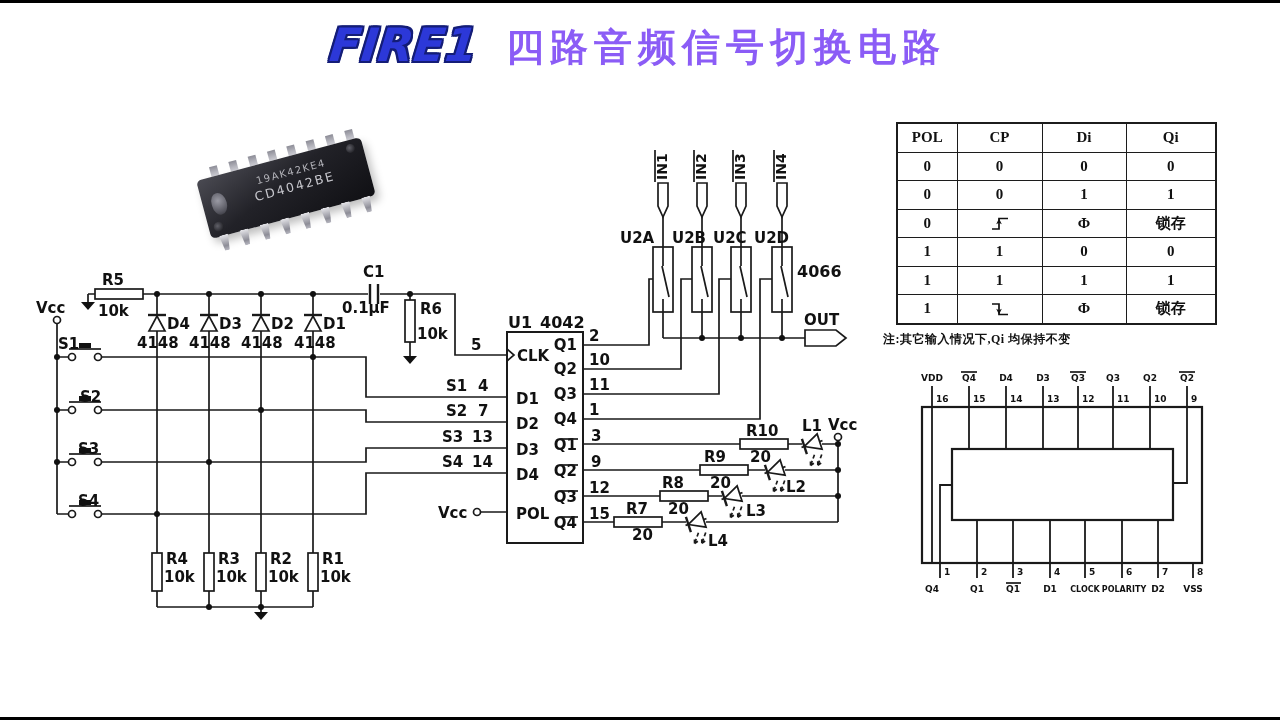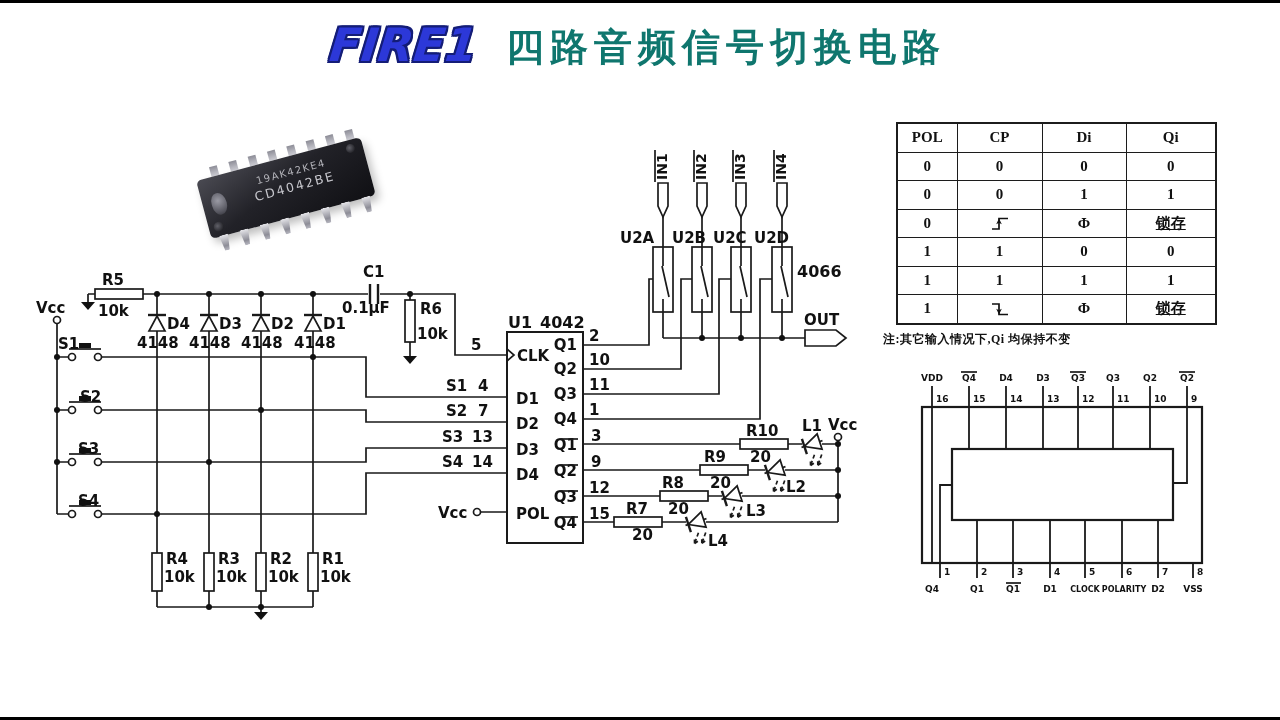--- a/index.html
+++ b/index.html
@@ -8,21 +8,21 @@
   .frame-line{position:absolute;left:0;width:1280px;height:3px;background:#000;}
   #frame-top{top:0;} #frame-bottom{bottom:0;}
 
   
   #logo{position:absolute;left:330px;top:18px;font-family:"DejaVu Sans",sans-serif;
         font-style:italic;font-weight:bold;font-size:46px;letter-spacing:0px;
         color:#2c38d8;transform:skewX(-6deg);
         text-shadow:2px 0 #141d77,-2px 0 #141d77,0 2px #141d77,0 -2px #141d77,
                     2px 2px #141d77,-2px -2px #141d77,2px -2px #141d77,-2px 2px #141d77;}
   #title{position:absolute;left:506px;top:22px;font-size:38px;font-weight:bold;
-         letter-spacing:6px;color:#0f766e;white-space:nowrap;}
+         letter-spacing:6px;color:#8b5cf6;white-space:nowrap;}
 
   
   #chip-photo{position:absolute;left:193px;top:118px;width:195px;height:152px;}
   #chip-rot{position:absolute;left:8px;top:40px;width:170px;height:60px;transform:rotate(-15deg);}
   #chip-body{position:absolute;inset:0;background:linear-gradient(155deg,#4a4a52 0%,#222228 45%,#101014 100%);
              border-radius:5px;box-shadow:3px 6px 8px rgba(0,0,0,0.25);}
   .chip-pin-b{position:absolute;bottom:-15px;width:9px;height:16px;
               background:linear-gradient(180deg,#e6e6ea,#8d8d97 70%,#b9b9c2);
               clip-path:polygon(0 0,100% 0,75% 100%,25% 100%);}
   .chip-pin-t{position:absolute;top:-10px;width:8px;height:10px;
@@ -35,21 +35,21 @@
   .chip-notch{position:absolute;border-radius:50%;background:radial-gradient(circle at 40% 40%,#606068,#0c0c10);}
   #notch-l{left:5px;bottom:5px;width:10px;height:10px;}
   #notch-r{right:8px;top:4px;width:9px;height:9px;}
 
   
   #truth-table{position:absolute;left:896px;top:122px;border-collapse:collapse;
                font-family:"Liberation Serif",serif;}
   #truth-table th,#truth-table td{border:1.5px solid #1c1c1c;text-align:center;
                font-weight:bold;font-size:15px;height:27.5px;padding:0;}
   #truth-table{border:2px solid #1c1c1c;}
-  td.cjk{font-size:13px;text-decoration:underline;}
+  td.cjk{font-size:13px;}
   #table-note{position:absolute;left:883px;top:331px;font-family:"Liberation Serif",serif;
               font-weight:bold;font-size:12px;letter-spacing:0.5px;color:#111;}
 
   
   #schem{position:absolute;left:0;top:0;width:1280px;height:720px;}
   .wire{stroke:#1a1a1a;stroke-width:1.7;fill:none;}
   .wire2{stroke:#1a1a1a;stroke-width:2;fill:none;}
   .comp{stroke:#1a1a1a;stroke-width:1.7;fill:#fff;}
   .dot{fill:#111;}
   text{fill:#111;}

